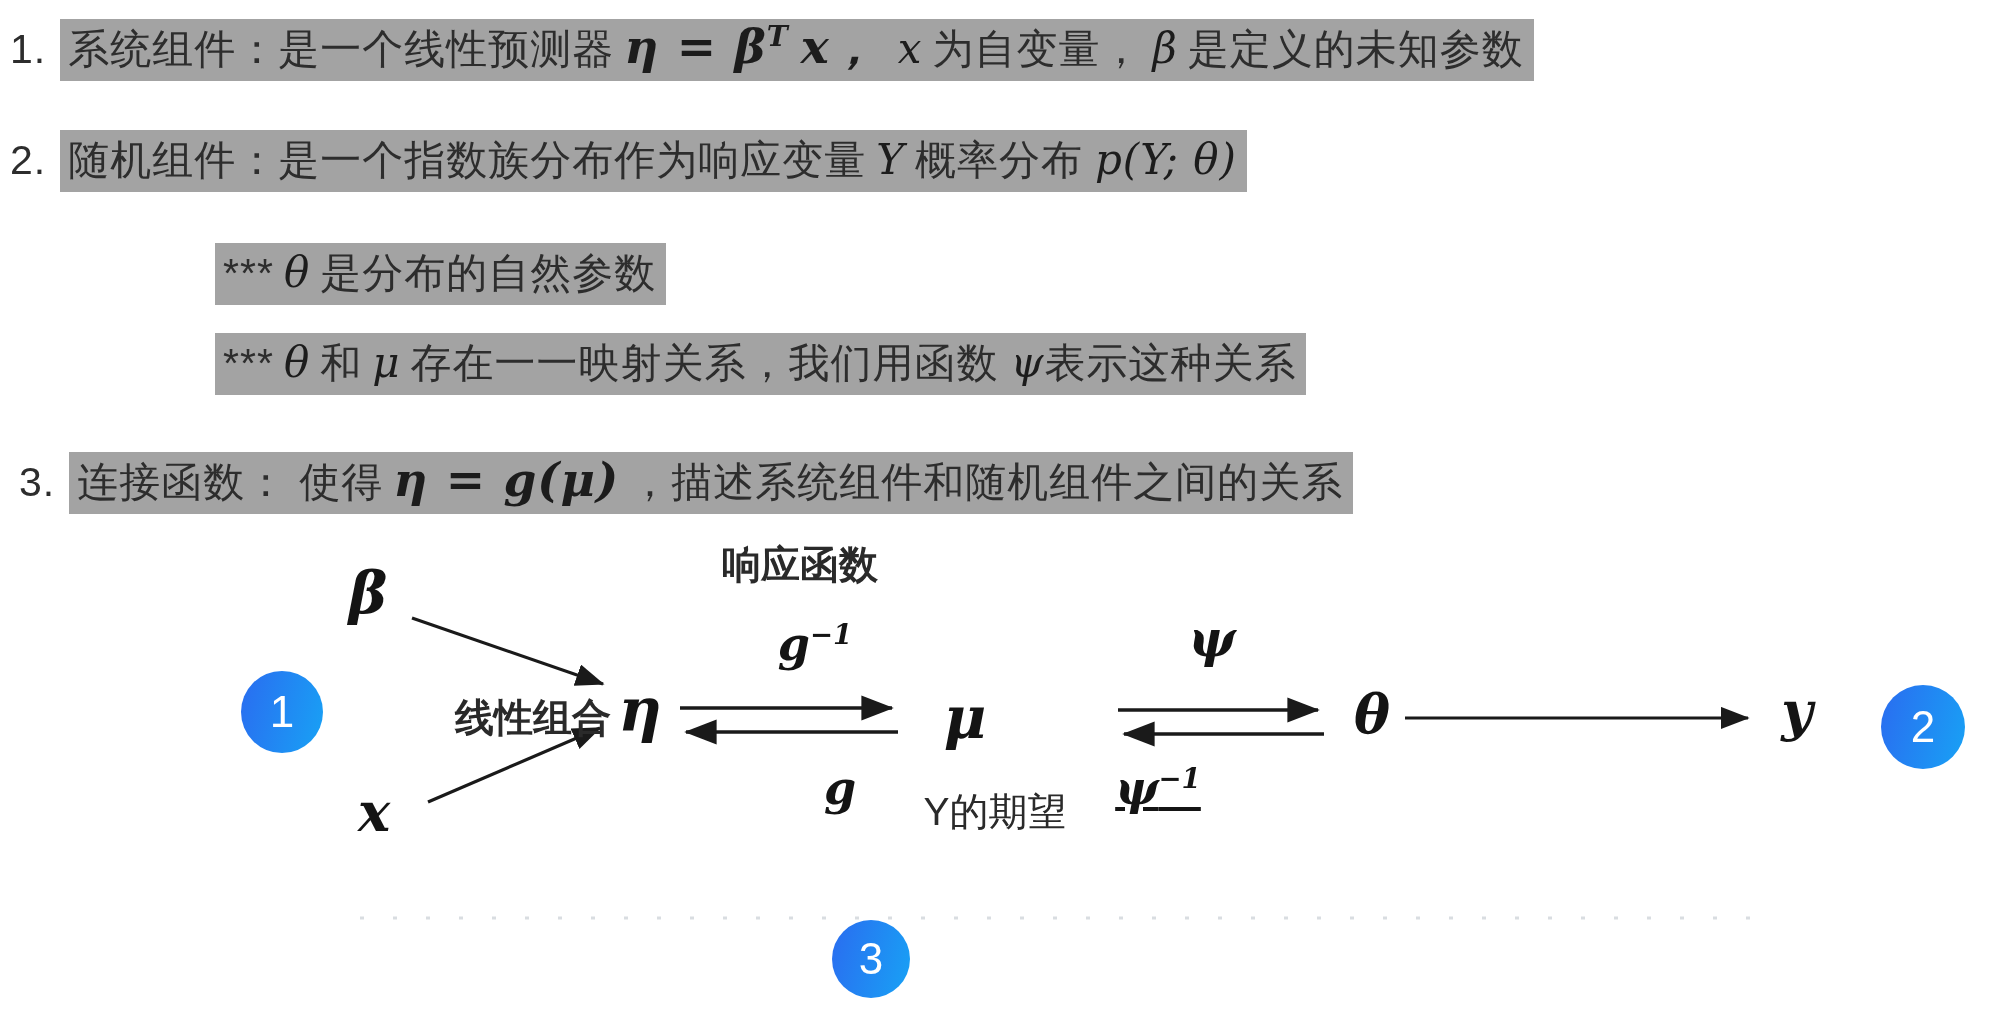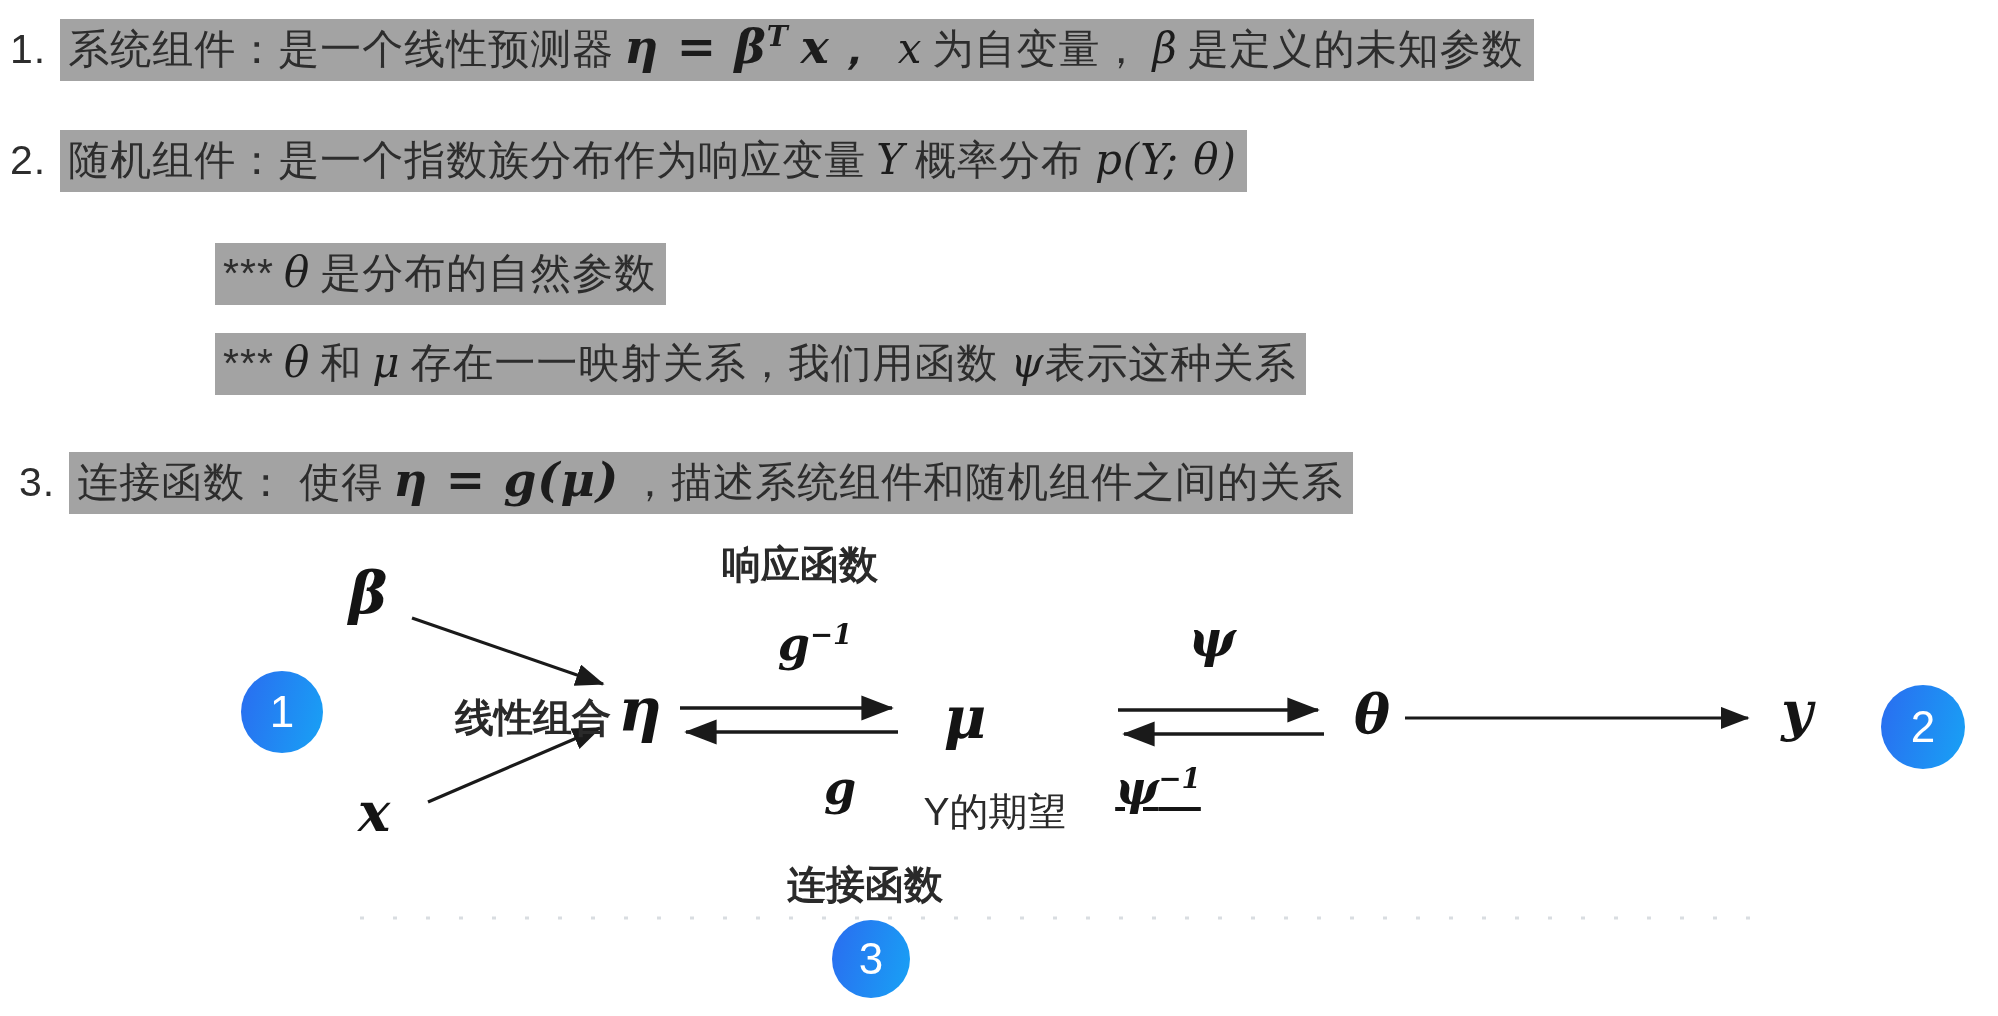--- a/index.html
+++ b/index.html
@@ -93,19 +93,18 @@
 
   <div class="dlab node" style="left:374px;top:292px;font-size:54px;">x</div>
 
   <div class="dlab fn" style="left:840px;top:268px;">g</div>
 
   <div class="dlab cjk" style="left:995px;top:292px;font-weight:400;">Y的期望</div>
 
   <div class="dlab fn" style="left:1158px;top:268px;text-decoration:underline;"><span>ψ</span><sup>−1</sup></div>
 
 
-  <div class="dlab cjk" style="left:865px;top:365px;font-weight:600;">连接函数</div>
 
   <div class="badge" style="left:241px;top:151px;width:82px;height:82px;">1</div>
   <div class="badge" style="left:1881px;top:165px;width:84px;height:84px;">2</div>
   <div class="badge" style="left:832px;top:400px;width:78px;height:78px;">3</div>
 
 </div>
 
 </body></html>

